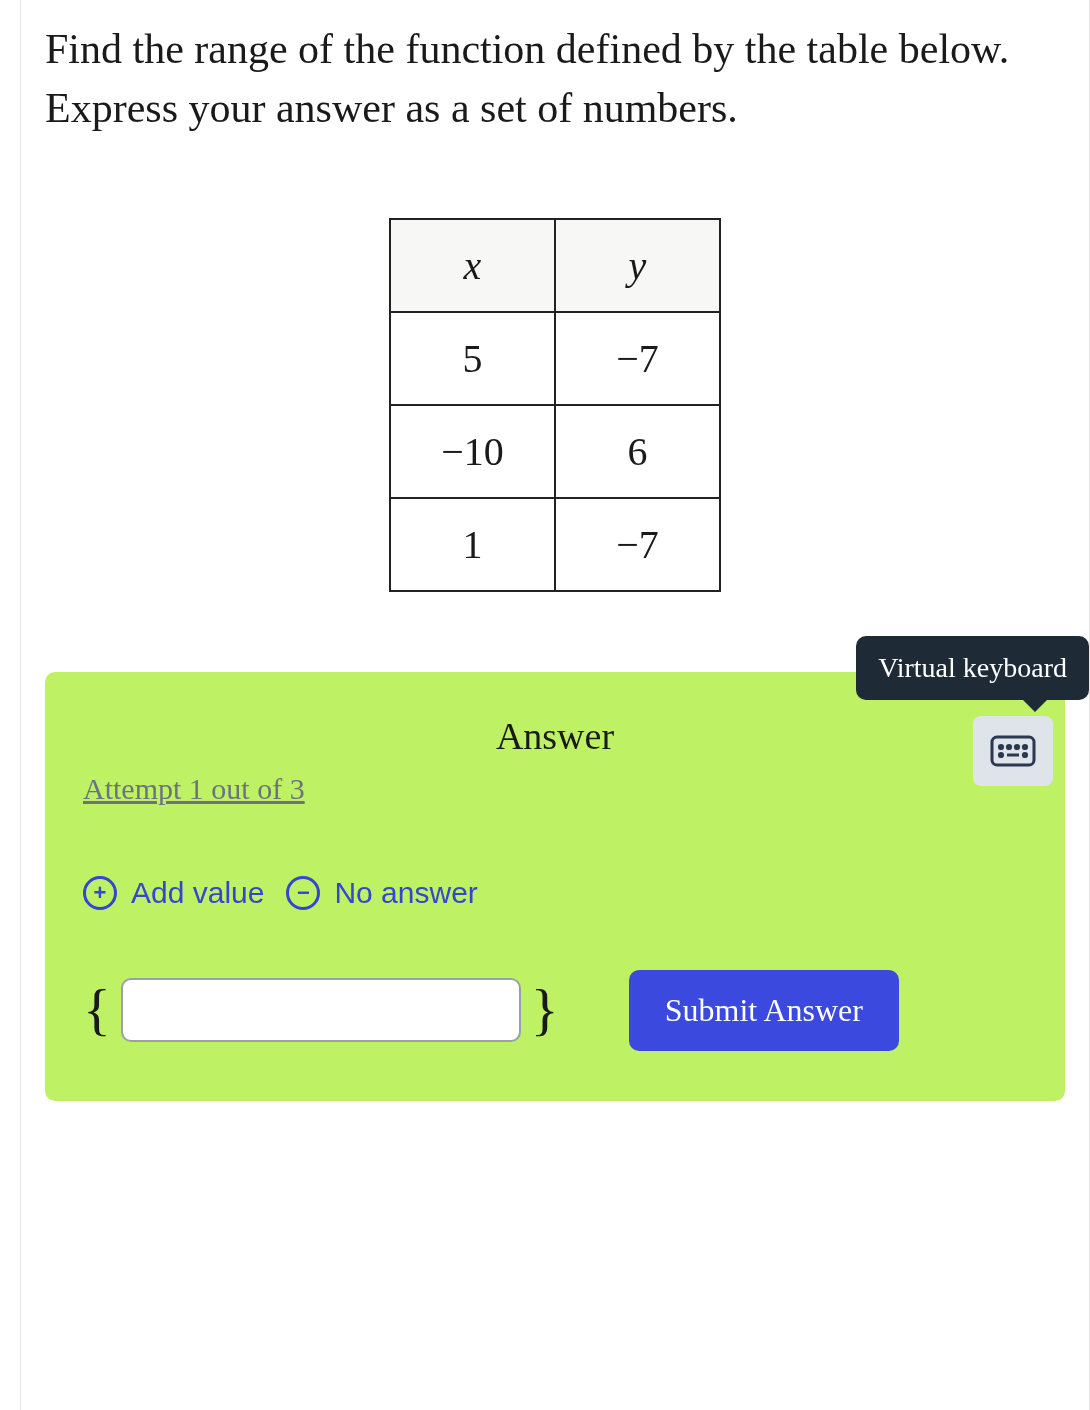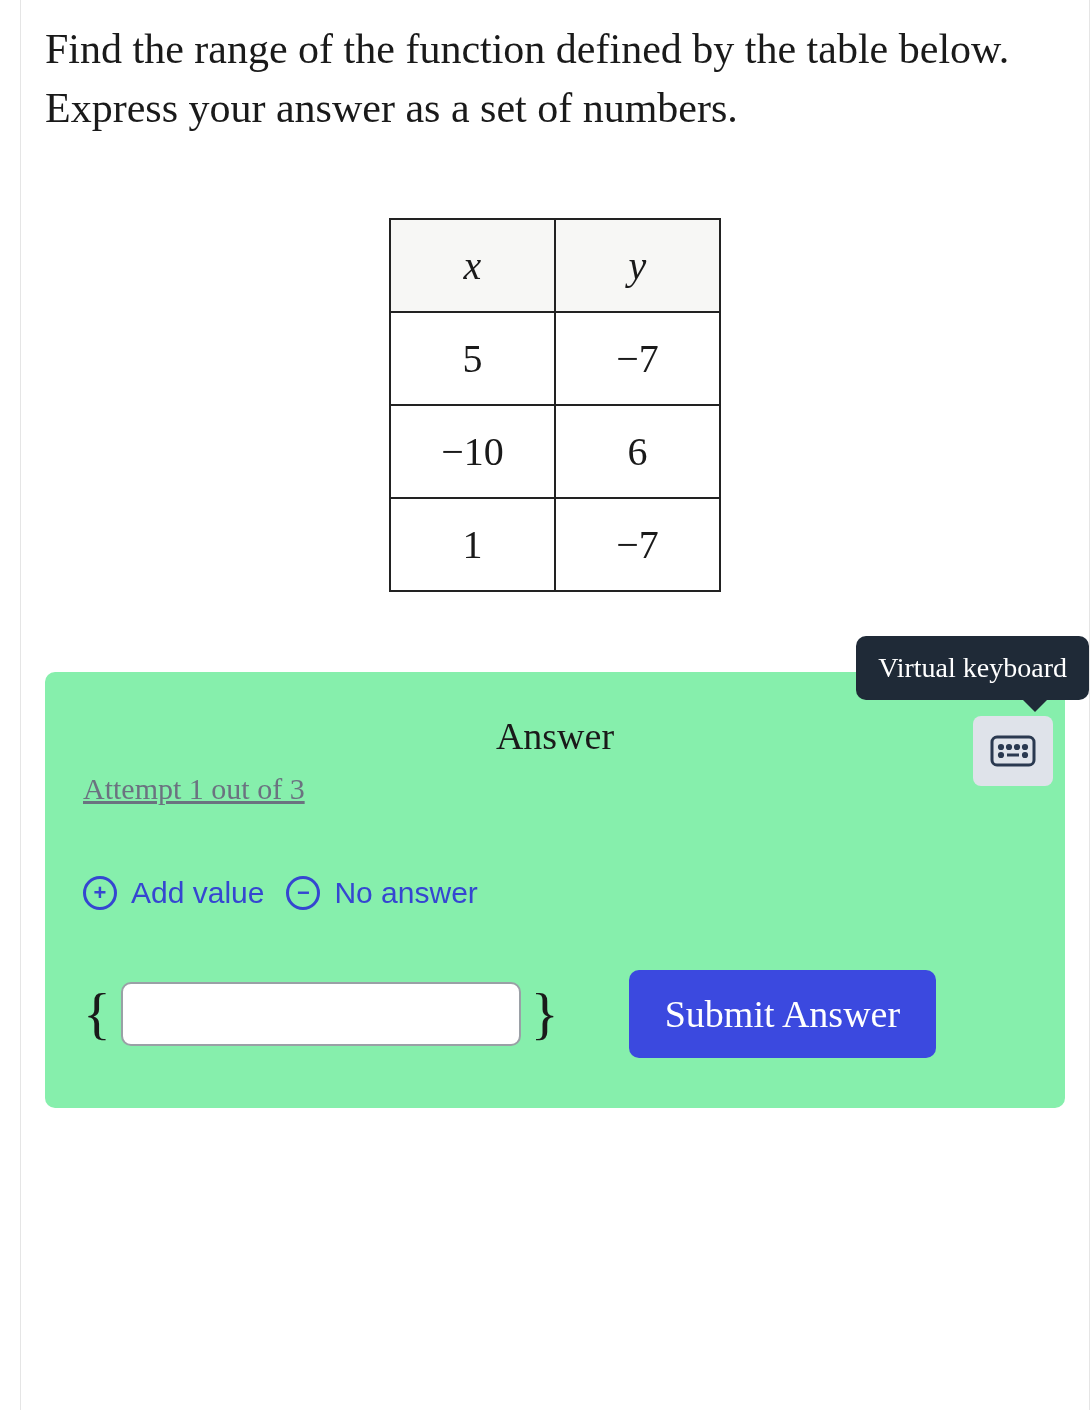--- a/index.html
+++ b/index.html
@@ -39,21 +39,21 @@
     font-weight: 400;
     min-width: 165px;
   }
   table.xy th {
     background: #f7f7f5;
     font-family: 'Times New Roman', serif;
     font-style: italic;
     font-weight: 400;
   }
   .answer-panel {
-    background: #86efac;
+    background: #bef264;
     border-radius: 10px;
     padding: 42px 38px 50px 38px;
     position: relative;
     font-family: -apple-system, BlinkMacSystemFont, 'Segoe UI', Arial, sans-serif;
   }
   .answer-header {
     font-family: Georgia, 'Times New Roman', serif;
     font-weight: 400;
     font-size: 38px;
     margin-bottom: 14px;
@@ -112,21 +112,21 @@
     font-size: 30px;
     padding: 0 14px;
   }
   .submit-btn {
     margin-left: 60px;
     background: #3b49df;
     color: #fff;
     border: none;
     border-radius: 10px;
     font-family: Georgia, 'Times New Roman', serif;
-    font-size: 38px;
+    font-size: 32px;
     padding: 22px 36px;
     cursor: pointer;
   }
   .vk-tooltip {
     position: absolute;
     top: -36px;
     right: -24px;
     background: #1f2a37;
     color: #fff;
     font-family: Georgia, 'Times New Roman', serif;

